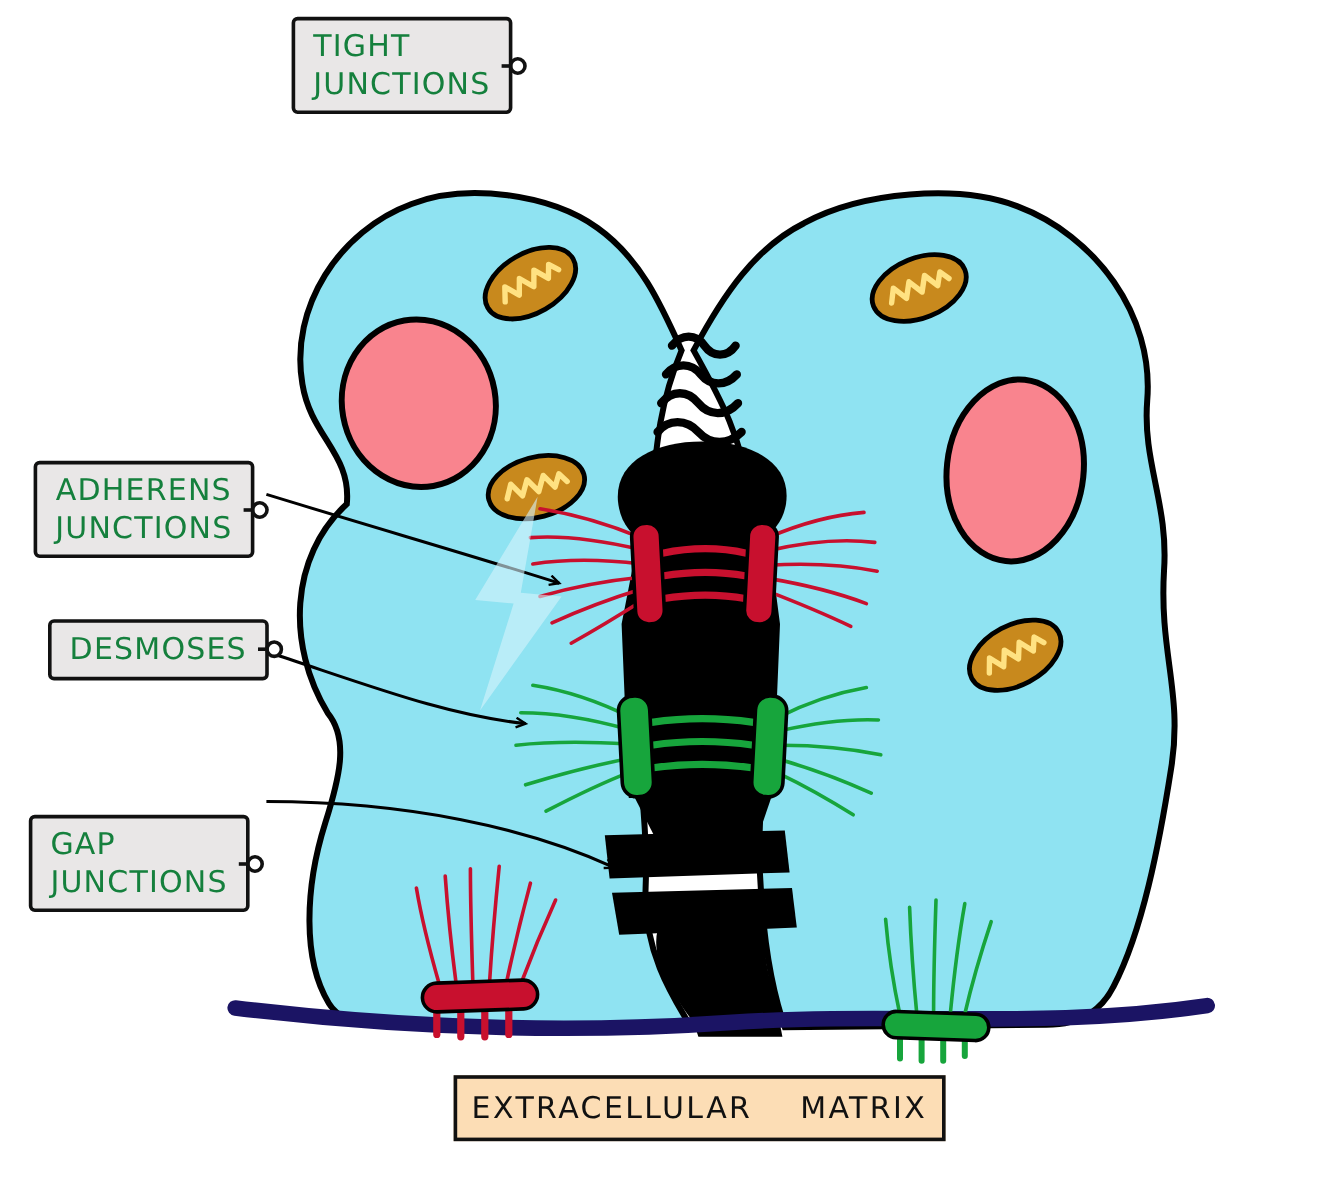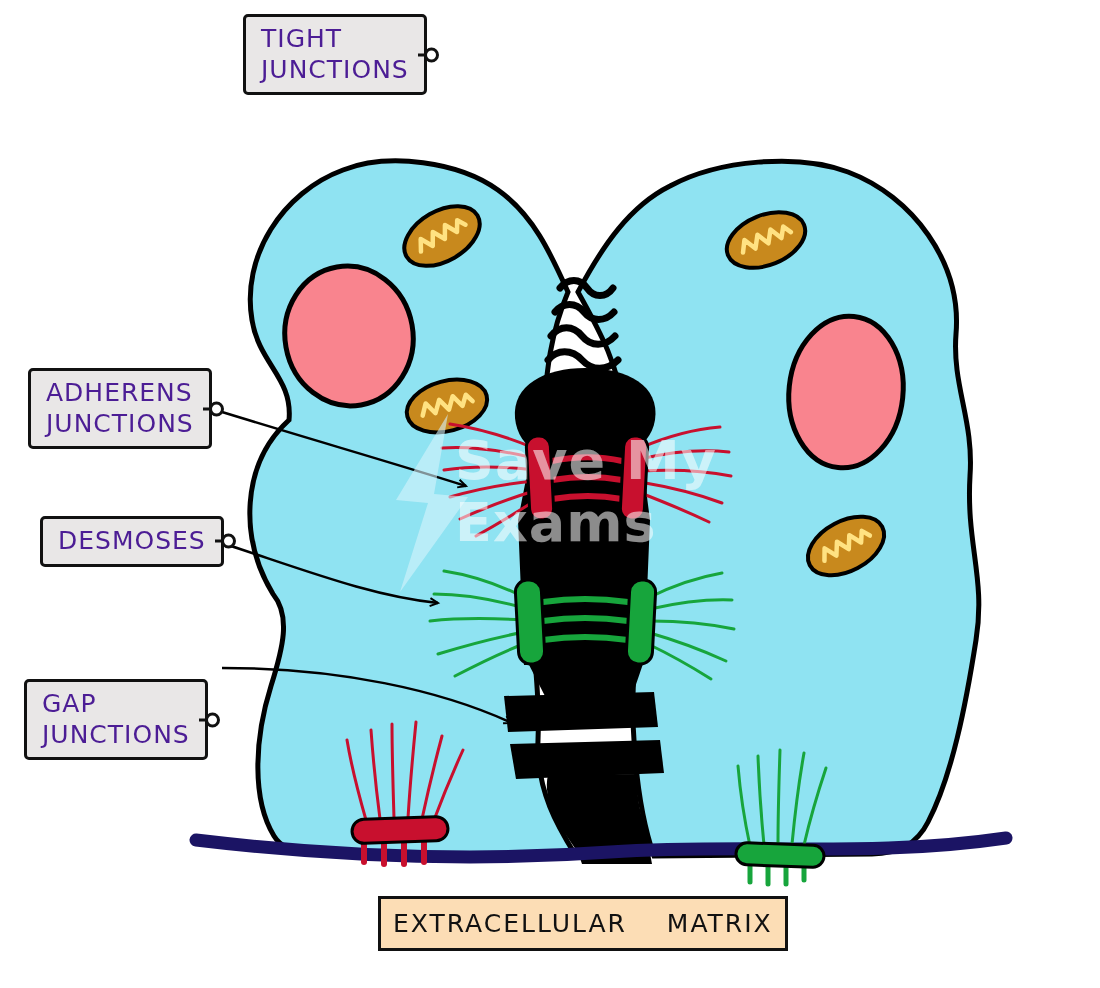--- a/index.html
+++ b/index.html
@@ -12,35 +12,35 @@
   }
   .stage svg{position:absolute;left:0;top:0;}
   .tag{
     position:absolute;
     background:var(--tag-bg,#E9E7E7);
     border:3px solid #111;
     border-radius:5px;
     padding:7px 15px;
     font-size:25px;
     letter-spacing:1px;
-    color:#4c1d95;
+    color:#15803d;
   }
   .tag-text{white-space:pre-line;line-height:1.22;display:block;}
   .pin{
     position:absolute;right:-15px;top:50%;
     transform:translateY(-50%);
     width:9px;height:9px;background:#fff;
     border:3px solid #111;border-radius:50%;
   }
   .pin::before{
     content:"";position:absolute;left:-9px;top:3px;
     width:9px;height:3px;background:#111;
   }
   .tag-tight{left:243px;top:14px;}
-  .tag-adherens{left:28px;top:368px;}
+  .tag-adherens{left:28px;top:384px;text-align:center;}
   .tag-desmoses{left:40px;top:516px;}
   .tag-gap{left:24px;top:636px;margin-top:43px;}
   .matrix-label{
     position:absolute;left:378px;top:896px;
     background:var(--matrix-label-bg,#FCDDB5);
     border:3px solid #111;
     padding:10px 12px;
     font-size:25px;letter-spacing:2px;word-spacing:30px;
     color:#111;white-space:nowrap;
   }
@@ -225,18 +225,14 @@
   </div>
 
   <div class="tag tag-gap">
     <span class="tag-text">GAP
 JUNCTIONS</span>
     <span class="pin"></span>
   </div>
 
   <div class="matrix-label">EXTRACELLULAR MATRIX</div>
 
-  <div class="watermark">
-    <span>Save My</span>
-    <span>Exams</span>
-  </div>
 
 </div>
 
 </body></html>

